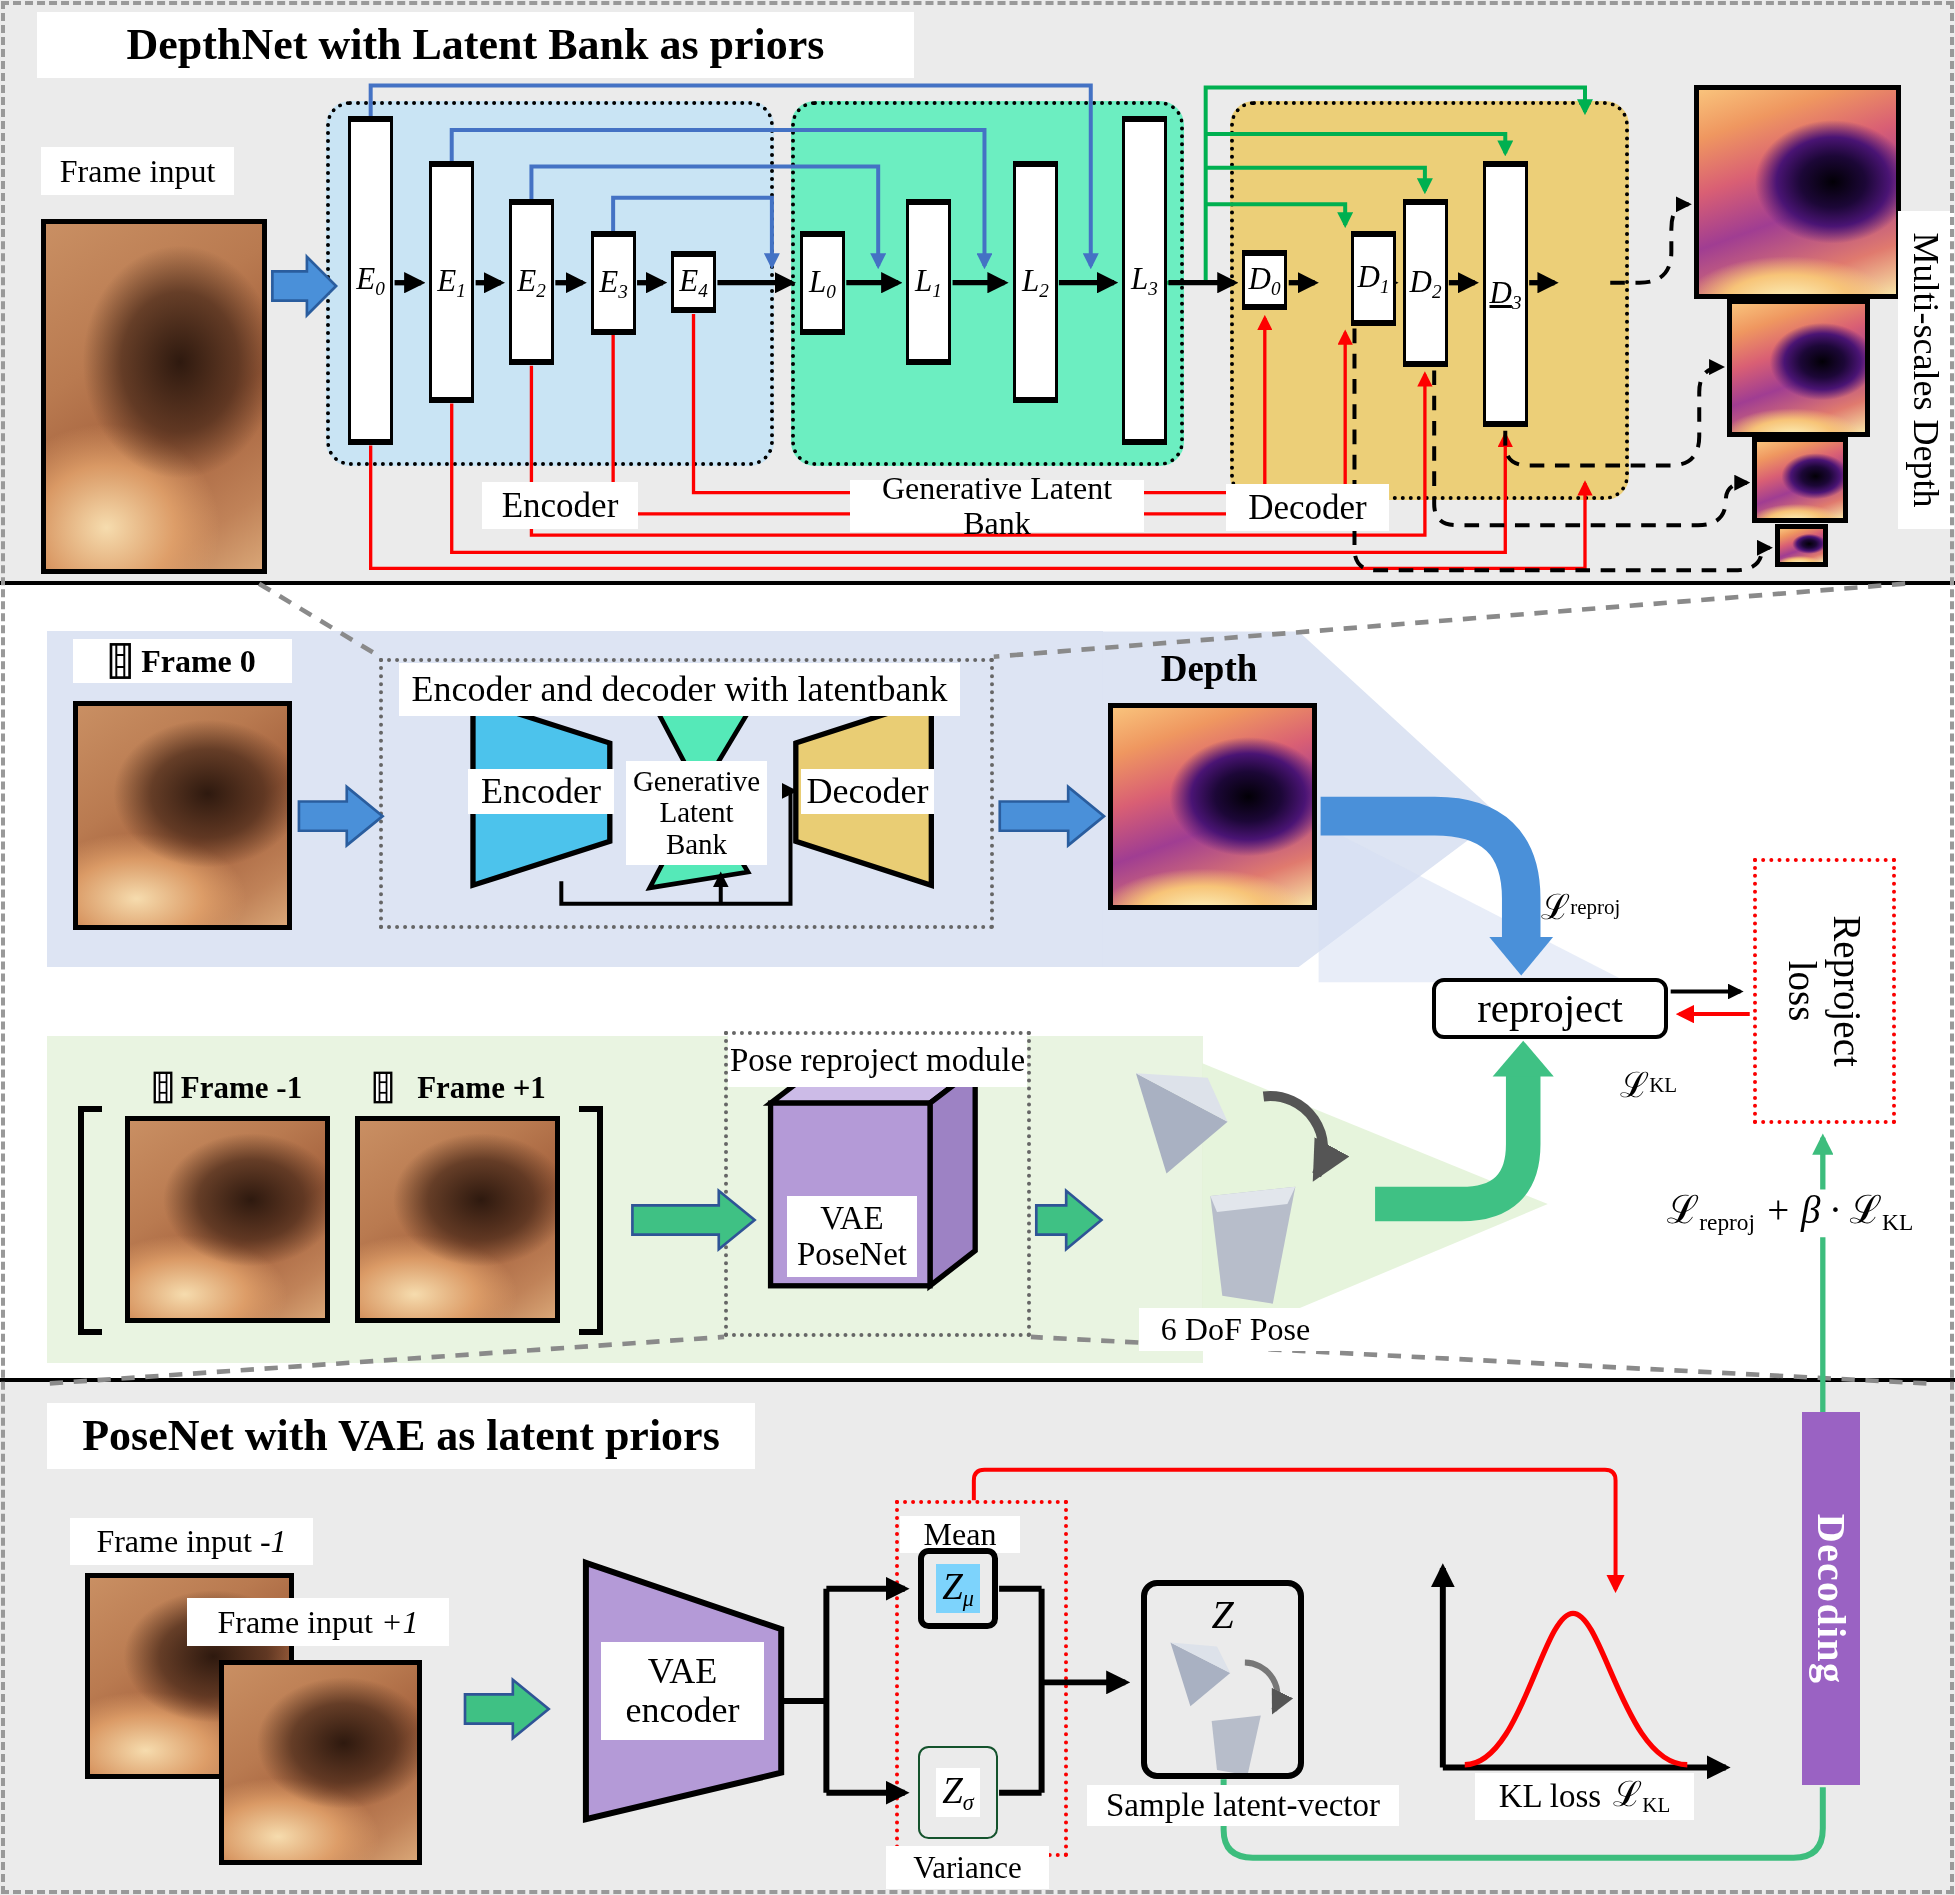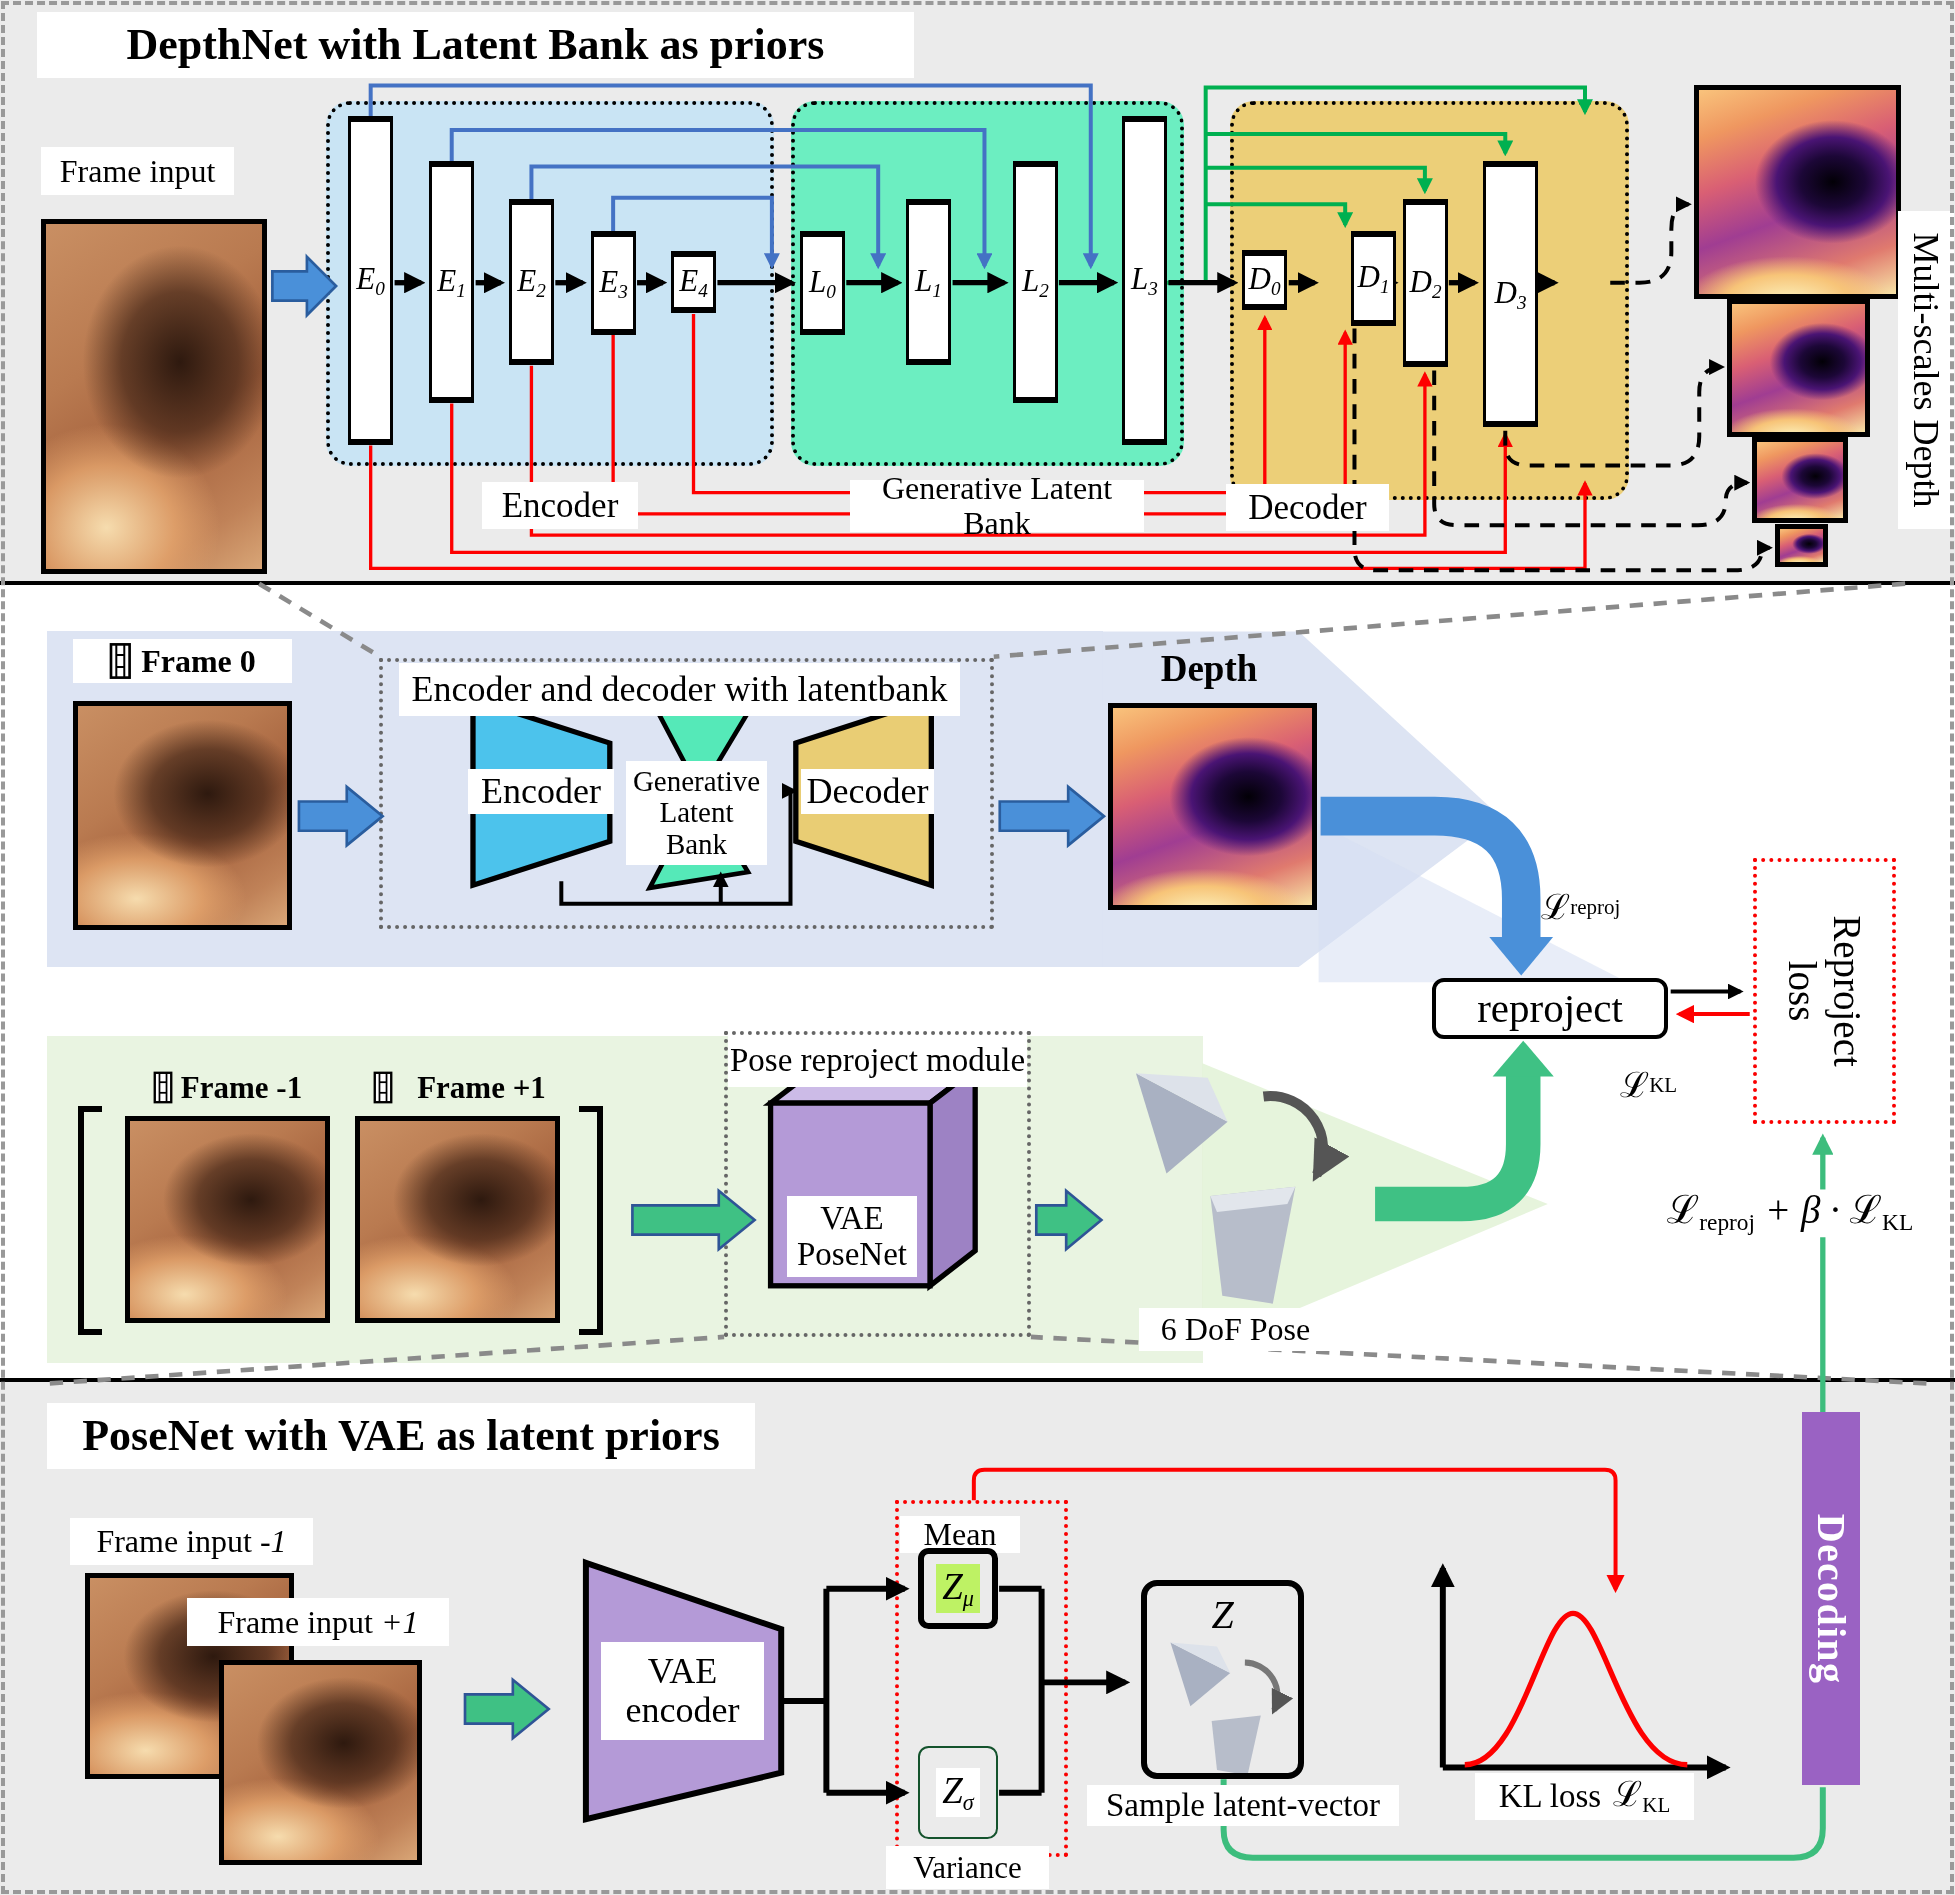--- a/index.html
+++ b/index.html
@@ -251,21 +251,21 @@
 
   <div class="blk" style="left:1242px;top:250px;width:45px;height:60px;">
       <span><span>D</span><sub>0</sub></span>
     </div>
   <div class="blk" style="left:1323px;top:231px;width:45px;height:95px;margin-left:28px;">
       <span><span>D</span><sub>1</sub></span>
     </div>
   <div class="blk" style="left:1403px;top:199px;width:45px;height:168px;">
       <span><span>D</span><sub>2</sub></span>
     </div>
-  <div class="blk" style="left:1483px;top:161px;width:55px;height:266px;">
+  <div class="blk" style="left:1483px;top:161px;width:45px;height:266px;text-decoration:underline;">
       <span><span>D</span><sub>3</sub></span>
     </div>
 
   <div class="lb" style="left:482px;top:482px;width:156px;height:47px;font-size:35px;">
       <span>Encoder</span>
     </div>
   <div class="lb" style="left:850px;top:480px;width:294px;height:52px;font-size:32px;">
       <span>Generative Latent Bank</span>
     </div>
   <div class="lb" style="left:1226px;top:484px;width:163px;height:47px;font-size:35px;">
@@ -374,21 +374,21 @@
   <div class="img endo" style="left:219px;top:1660px;width:203px;height:205px;"></div>
 
   <div class="lb" style="left:601px;top:1642px;width:163px;height:98px;font-size:36px;">
       <span><span>VAE</span><br><span>encoder</span></span>
     </div>
 
   <div class="lb" style="left:900px;top:1516px;width:120px;height:37px;font-size:32px;">
       <span>Mean</span>
     </div>
   <div class="abs" style="left:918px;top:1548px;width:80px;height:81px;border:6px solid #000;border-radius:10.6px;box-sizing:border-box;display:flex;align-items:center;justify-content:center;">
-    <span style="background:#bef264;padding:1.3px 6.6px;font-style:italic;font-size:37px;"><span>Z</span><sub>μ</sub></span>
+    <span style="background:#7dd3fc;padding:1.3px 6.6px;font-style:italic;font-size:37px;"><span>Z</span><sub>μ</sub></span>
   </div>
   <div class="abs" style="left:918px;top:1746px;width:80px;height:93px;border:2px solid #14532d;border-radius:10.6px;box-sizing:border-box;display:flex;align-items:center;justify-content:center;">
     <span style="background:#fff;padding:1.3px 6.6px;font-style:italic;font-size:37px;"><span>Z</span><sub>σ</sub></span>
   </div>
   <div class="lb" style="left:886px;top:1846px;width:163px;height:43px;font-size:31px;">
       <span>Variance</span>
     </div>
 
   <div class="abs" style="left:1141px;top:1580px;width:163px;height:199px;border:6px solid #000;border-radius:16px;box-sizing:border-box;">
     <div class="abs" style="left:50%;top:5.3px;transform:translateX(-50%);font-style:italic;font-size:40px;"><span>Z</span></div>

